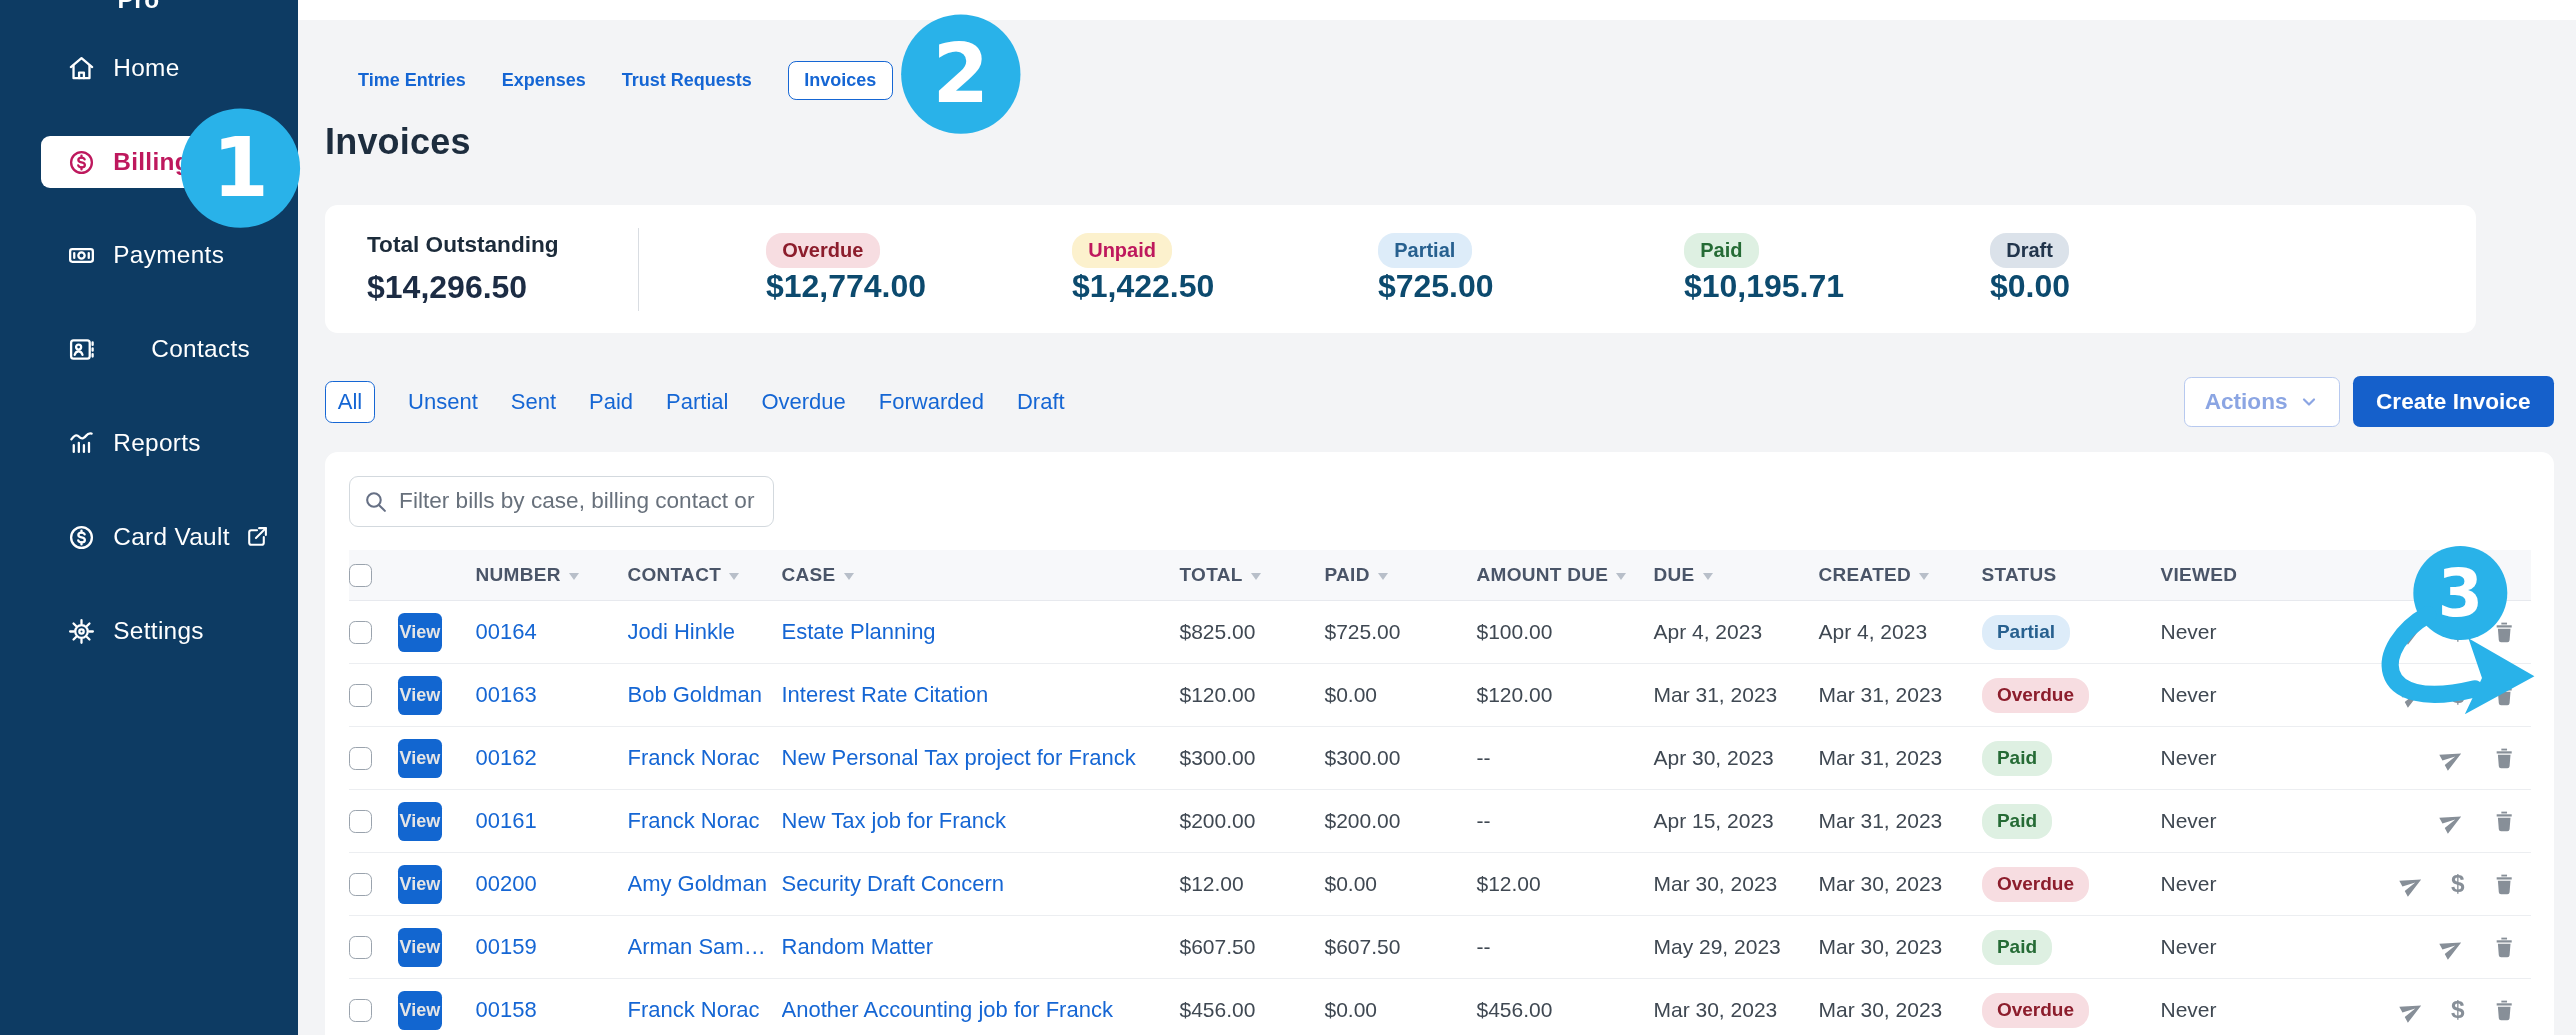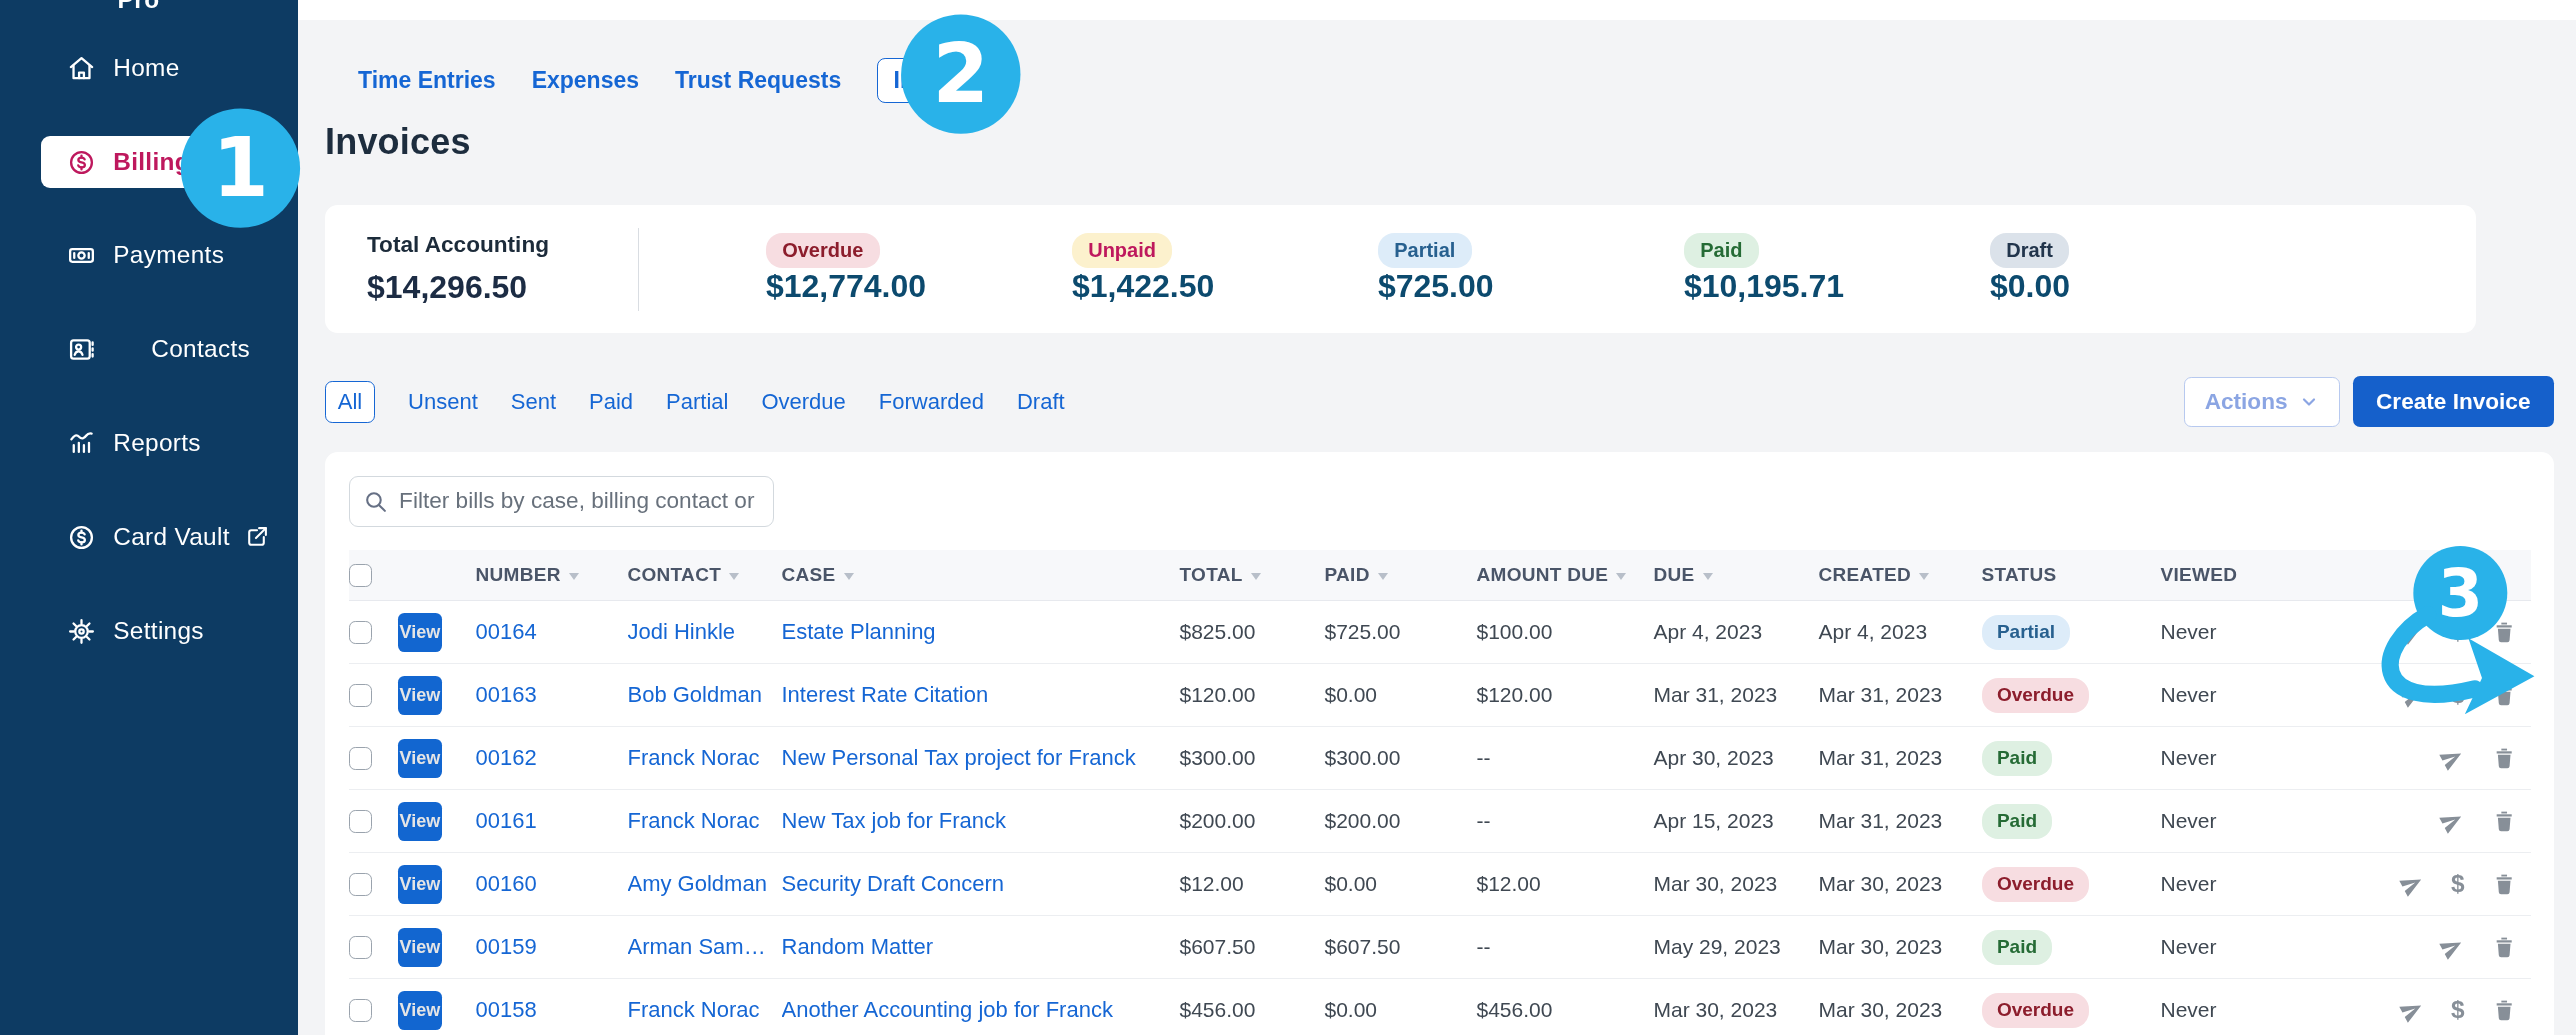--- a/index.html
+++ b/index.html
@@ -19,21 +19,21 @@
   .side-item.active { background:#ffffff; color:#be185d; }
   .side-item.active .side-label { font-weight:bold; }
   .side-ext { margin-left:14.5px; display:flex; }
   .side-ext svg { width:25px; height:25px; }
 
   
   .main { position:absolute; left:298px; top:0; right:0; bottom:0; background:#f3f4f6; padding:0 22px 0 27px; }
   .topstrip { position:absolute; left:0; top:0; right:0; height:20px; background:#ffffff; }
 
   .tabs { display:flex; gap:36px; align-items:center; padding-top:60px; margin-left:33px; height:101px; }
-  .tab { color:#1566d4; font-size:23px; font-weight:600; text-decoration:none; cursor:pointer; padding:8.1px 0; }
+  .tab { color:#1566d4; font-size:18px; font-weight:600; text-decoration:none; cursor:pointer; padding:8.1px 0; }
   .tab.active { background:#ffffff; border:1.8px solid #1566d4; border-radius:8.1px; padding:8.1px 15.4px; }
 
   .page-title { margin-top:20px; font-size:36px; font-weight:bold; color:#1d2d3e; letter-spacing:0.2px; }
 
   .summary { margin-top:42px; height:128px; background:#ffffff; border-radius:12.7px; display:flex; align-items:center;
              padding:0 42px; margin-right:78px; }
   .sum-total { width:271px; }
   .sum-total-label { font-size:22.6px; font-weight:bold; color:#1c2b3a; }
   .sum-total-value { margin-top:11px; font-size:32px; font-weight:bold; color:#1c2c44; }
   .sum-divider { width:0.9px; height:83px; background:#d9dde2; }
@@ -185,21 +185,21 @@
         <a class="tab">Time Entries</a>
         <a class="tab">Expenses</a>
         <a class="tab">Trust Requests</a>
         <a class="tab active">Invoices</a>
       </nav>
 
     <h1 class="page-title">Invoices</h1>
 
     <section class="summary">
       <div class="sum-total">
-        <div class="sum-total-label">Total Accounting</div>
+        <div class="sum-total-label">Total Outstanding</div>
         <div class="sum-total-value">$14,296.50</div>
       </div>
       <div class="sum-divider"></div>
       <div class="sum-stats" id="sum-stats">
           <div class="sum-stat"><span class="badge badge-overdue">Overdue</span><div class="sum-value">$12,774.00</div></div>
           <div class="sum-stat"><span class="badge badge-unpaid">Unpaid</span><div class="sum-value">$1,422.50</div></div>
           <div class="sum-stat"><span class="badge badge-partial">Partial</span><div class="sum-value">$725.00</div></div>
           <div class="sum-stat"><span class="badge badge-paid">Paid</span><div class="sum-value">$10,195.71</div></div>
           <div class="sum-stat"><span class="badge badge-draft">Draft</span><div class="sum-value">$0.00</div></div>
         </div>
@@ -401,21 +401,21 @@
                   <path d="M5.8 8.6h12.4l-.9 11.3a2.2 2.2 0 0 1-2.2 2H8.9a2.2 2.2 0 0 1-2.2-2z"></path>
                 </svg>
               </span>
             </div>
           </div>
           <div class="tgrid trow">
             <div class="cell">
               <div class="checkbox"></div>
             </div>
             <div class="cell"><button class="btn-view">View</button></div>
-            <a class="cell-link">00160</a>
+            <a class="cell-link">00200</a>
             <a class="cell-link">Amy Goldman</a>
             <a class="cell-link">Security Draft Concern</a>
             <div class="cell-text">$12.00</div>
             <div class="cell-text">$0.00</div>
             <div class="cell-text">$12.00</div>
             <div class="cell-text">Mar 30, 2023</div>
             <div class="cell-text">Mar 30, 2023</div>
             <div class="cell-status"><span class="badge badge-overdue">Overdue</span></div>
             <div class="cell-text">Never</div>
             <div class="cell-icons">

